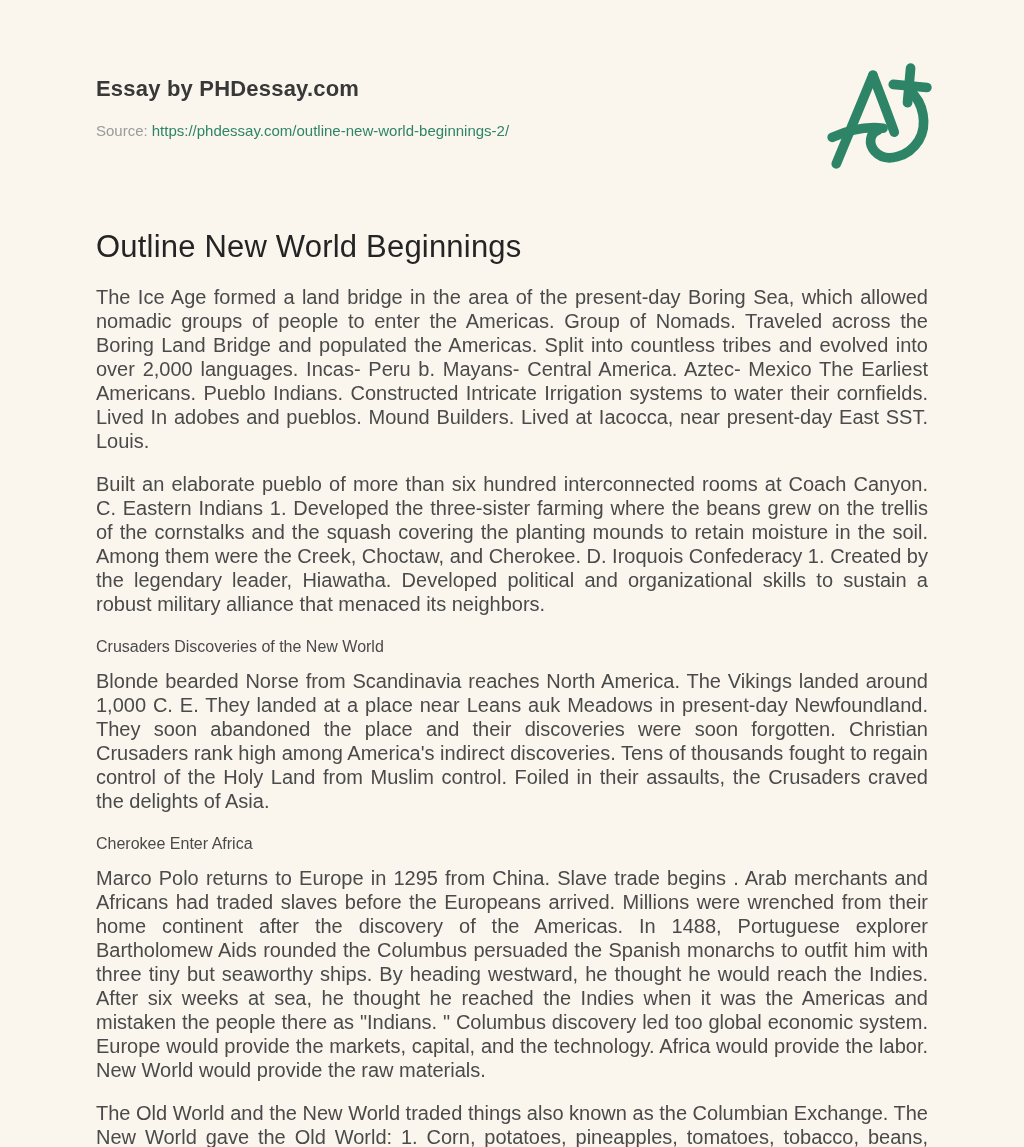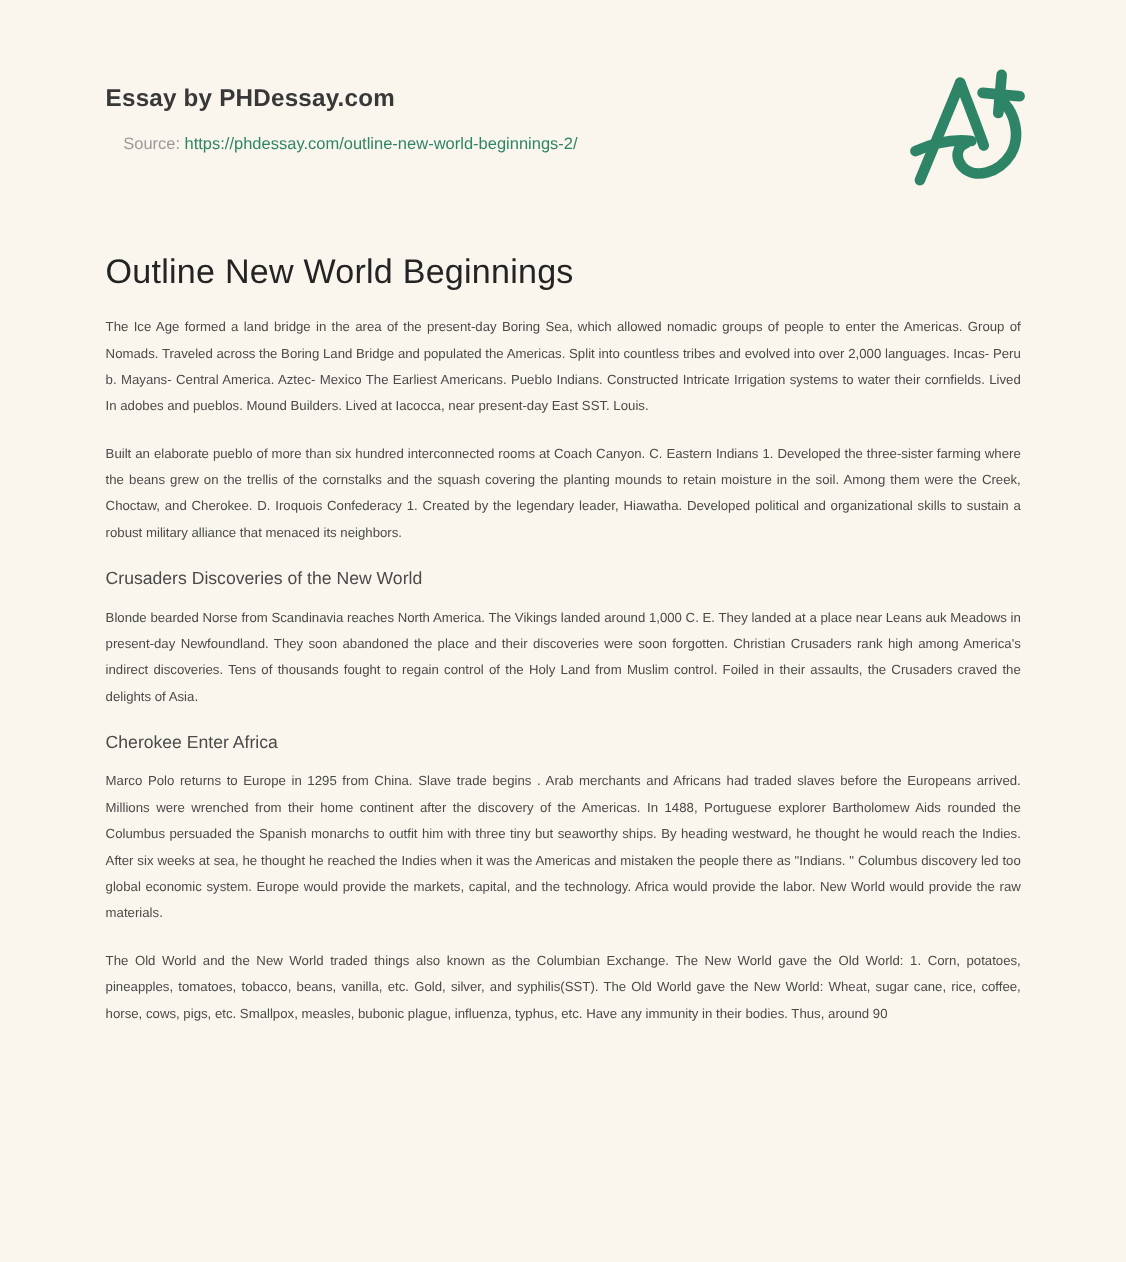--- a/index.html
+++ b/index.html
@@ -22,21 +22,21 @@
     line-height: 26px;
     font-weight: 700;
     color: #383838;
     margin: 0 0 19px 0;
     letter-spacing: 0.2px;
   }
   .source-line {
     font-size: 15px;
     line-height: 20px;
     color: #9A9A9A;
-    margin: 16px;
+    margin: 0;
   }
   .source-line a {
     color: #2E8467;
     text-decoration: none;
     margin-left: 4px;
   }
   .logo {
     position: absolute;
     top: 62px;
     right: 90px;
@@ -45,21 +45,21 @@
   }
   .doc-title {
     font-size: 31px;
     line-height: 37px;
     font-weight: 400;
     color: #242424;
     margin: 87px 0 20px 0;
     letter-spacing: 0.2px;
   }
   .doc-body p.para {
-    font-size: 12px;
+    font-size: 20px;
     line-height: 24px;
     color: #4A4A4A;
     text-align: justify;
     margin: 0 0 19px 0;
   }
   .doc-body h3.section-heading {
     font-size: 16px;
     line-height: 24px;
     font-weight: 400;
     color: #4A4A4A;

